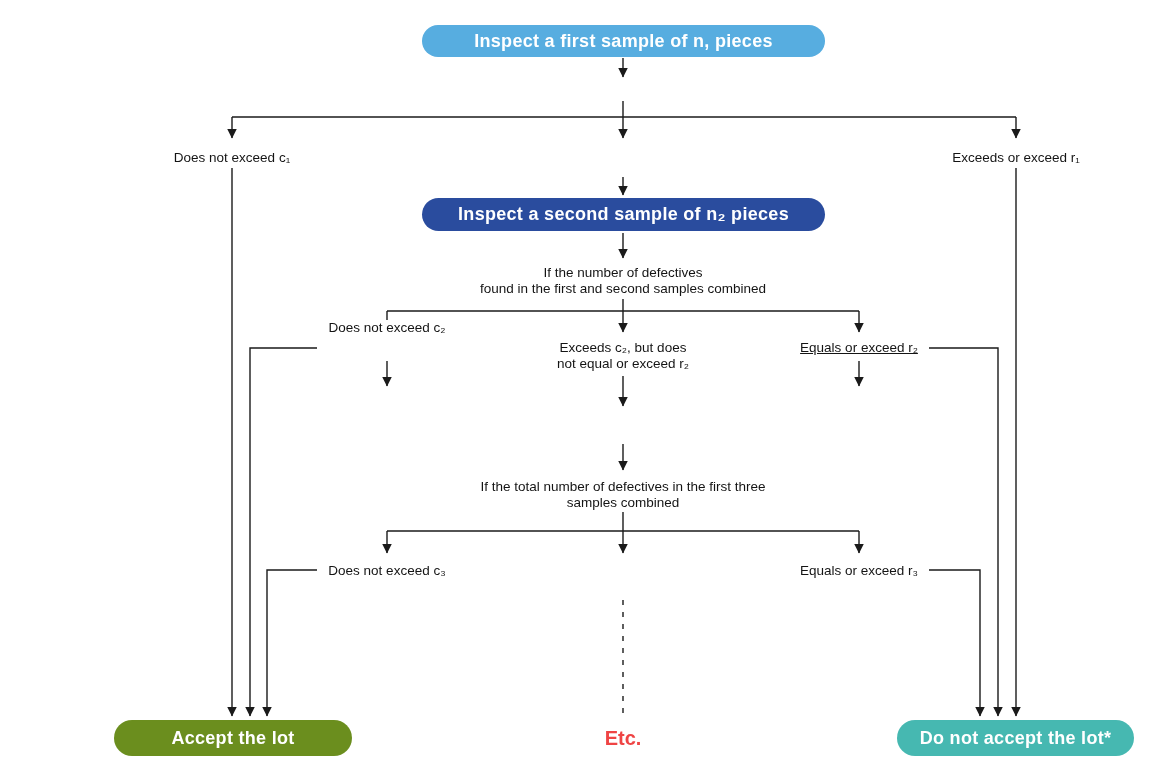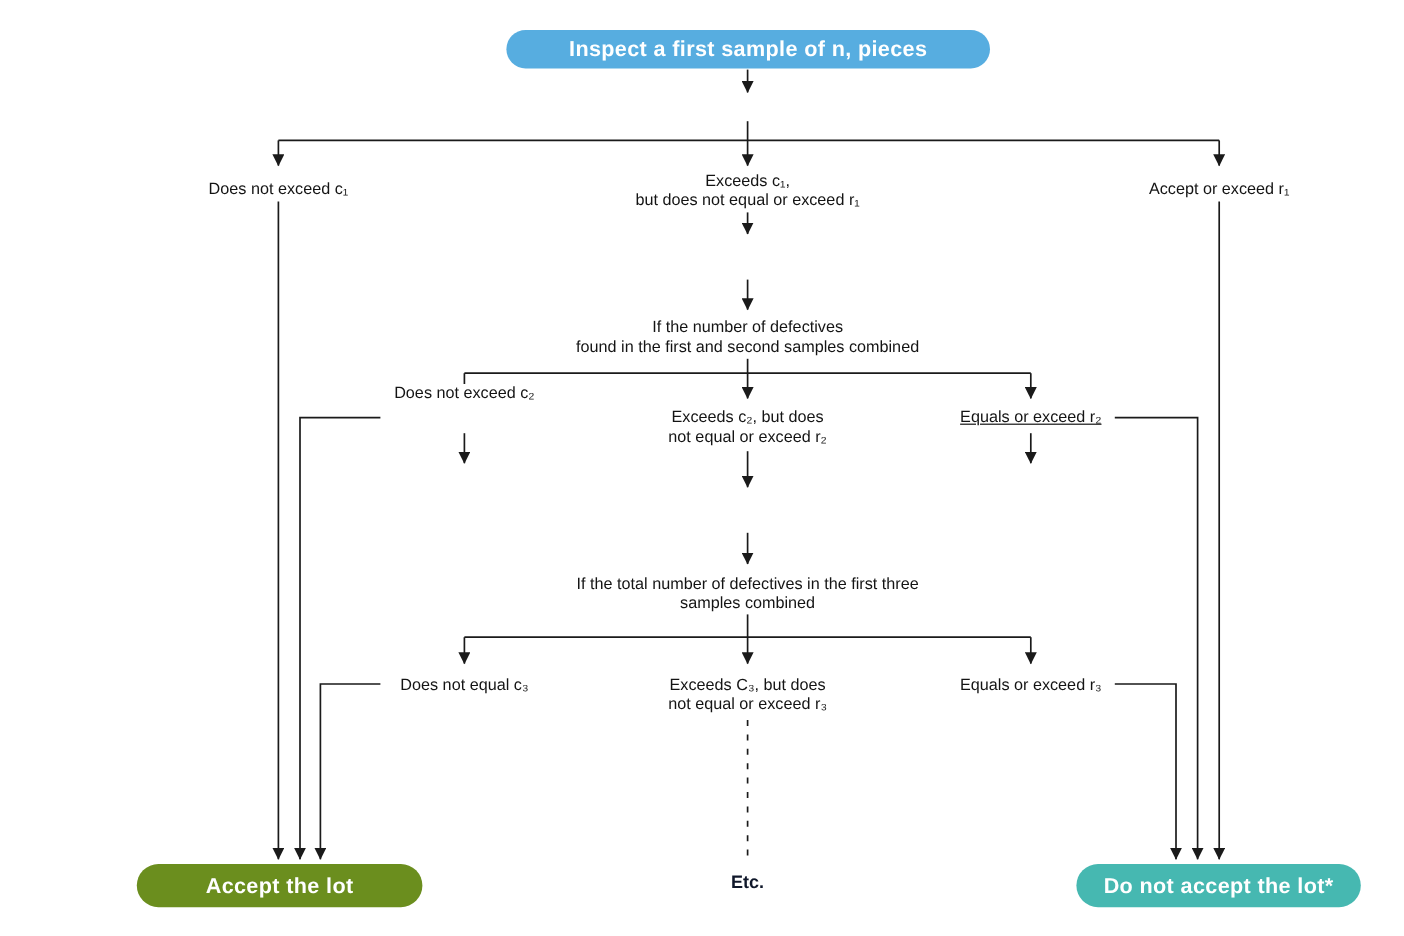--- a/index.html
+++ b/index.html
@@ -17,21 +17,21 @@
   .node.step{background:var(--c-darkblue);}
   .node.accept{background:var(--c-green);}
   .node.reject{background:var(--c-teal);}
   .flow-label{
     position:absolute;transform:translateX(-50%);
     font-size:13.5px;line-height:16px;text-align:center;white-space:pre-line;
     color:#141414;background:#ffffff;padding:0 3px;
   }
   .etc{
     position:absolute;transform:translateX(-50%);
-    font-size:15px;font-weight:700;color:#0f172a;
+    font-size:20px;font-weight:700;color:#ef4444;
   }
 </style>
 </head>
 <body>
 
 <div id="stage" style="--c-lightblue: #57ADE0; --c-darkblue: #2A4C9E; --c-green: #6B8E1E; --c-teal: #46B8B1;">
 
   <svg id="wires" viewBox="0 0 1170 780" xmlns="http://www.w3.org/2000/svg">
     <defs>
       <marker id="arr" markerUnits="userSpaceOnUse" markerWidth="11" markerHeight="10" refX="9.5" refY="5" orient="auto">
@@ -79,43 +79,40 @@
 
       <polyline points="278,570 228,570 228,716" marker-end="url(#arr)"></polyline>
       <polyline points="890,570 941,570 941,716" marker-end="url(#arr)"></polyline>
 
       <line x1="584" y1="600" x2="584" y2="716" stroke-dasharray="5,7"></line>
     </g>
   </svg>
 
   <div class="node step1" style="left:383px;top:25px;width:403px;height:32px;">Inspect a first sample of n, pieces</div>
 
+  <div class="node step" style="left:383px;top:198px;width:403px;height:33px;">Inspect a second sample of n₂ pieces</div>
 
 
   <div class="node accept" style="left:75px;top:720px;width:238px;height:36px;">Accept the lot</div>
 
   <div class="node reject" style="left:858px;top:720px;width:237px;height:36px;">Do not accept the lot*</div>
 
 
   <div class="flow-label" style="left:193px;top:150px;">Does not exceed c₁</div>
-  <div class="flow-label" style="left:584px;top:143px;">Exceeds c₁,
-but does not equal or exceed r₁</div>
-  <div class="flow-label" style="left:977px;top:150px;">Accept or exceed r₁</div>
+  <div class="flow-label" style="left:977px;top:150px;">Exceeds or exceed r₁</div>
 
   <div class="flow-label" style="left:584px;top:265px;">If the number of defectives
 found in the first and second samples combined</div>
 
   <div class="flow-label" style="left:348px;top:320px;">Does not exceed c₂</div>
   <div class="flow-label" style="left:584px;top:340px;text-align:center;">Exceeds c₂, but does
 not equal or exceed r₂</div>
   <div class="flow-label" style="left:820px;top:340px;text-decoration:underline;">Equals or exceed r₂</div>
 
   <div class="flow-label" style="left:584px;top:479px;">If the total number of defectives in the first three
 samples combined</div>
 
-  <div class="flow-label" style="left:348px;top:563px;">Does not equal c₃</div>
-  <div class="flow-label" style="left:584px;top:563px;">Exceeds C₃, but does
-not equal or exceed r₃</div>
+  <div class="flow-label" style="left:348px;top:563px;">Does not exceed c₃</div>
   <div class="flow-label" style="left:820px;top:563px;">Equals or exceed r₃</div>
 
   <div class="etc" style="left:584px;top:727px;">Etc.</div>
 
 </div>
 
 </body></html>

